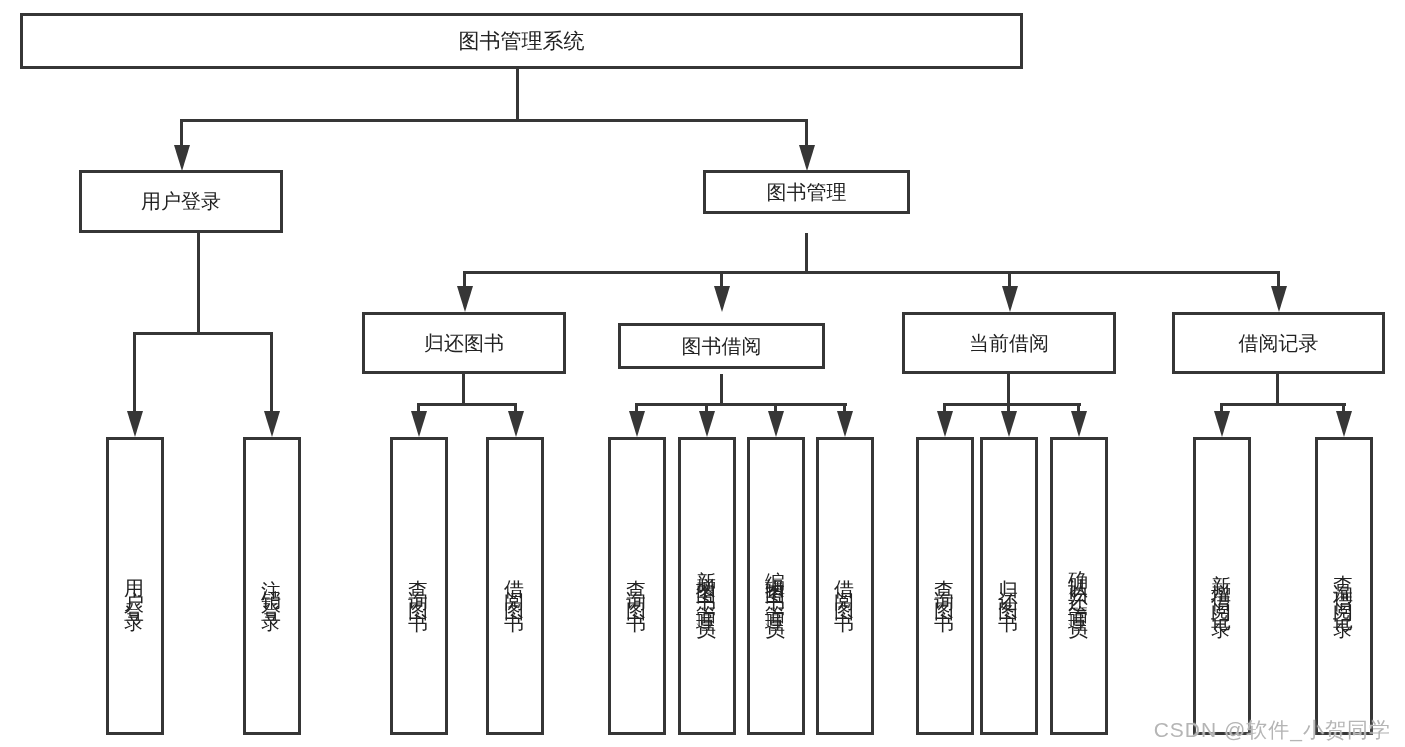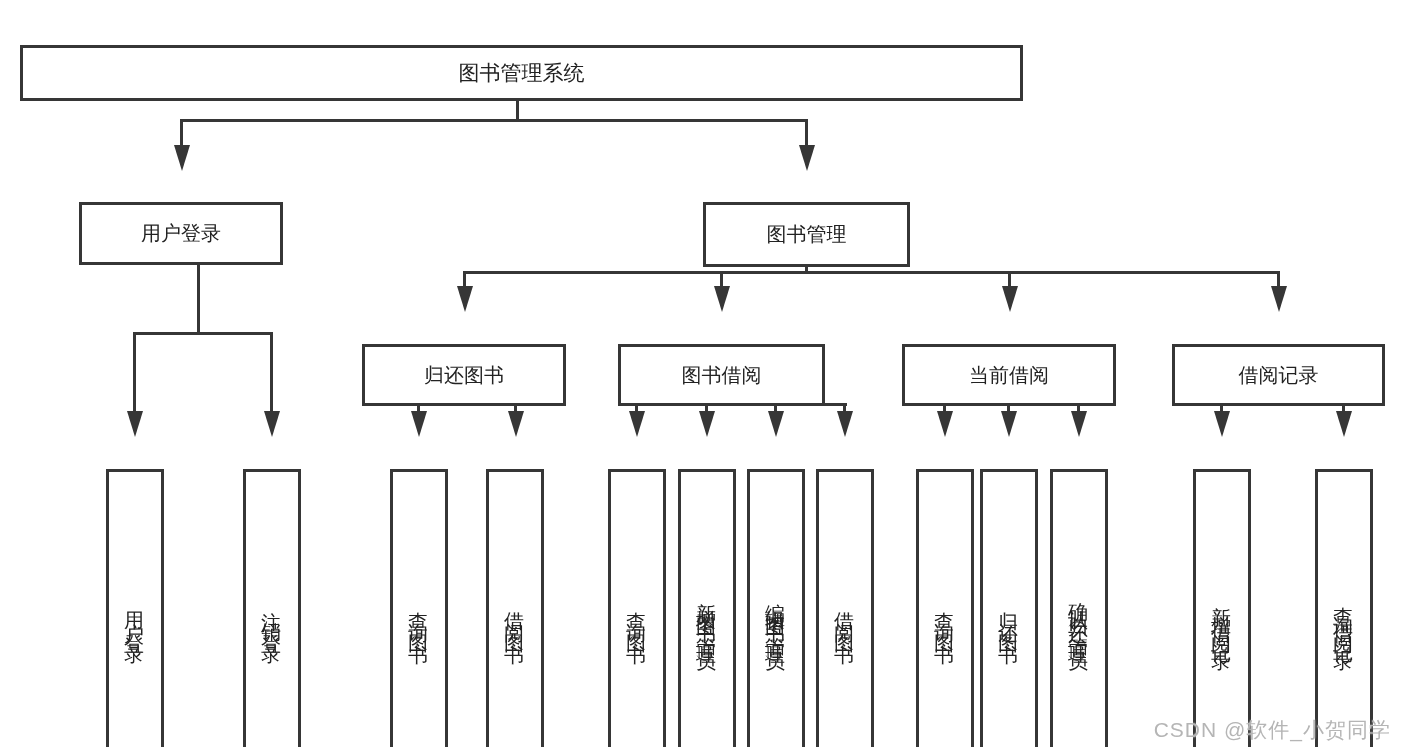--- a/index.html
+++ b/index.html
@@ -19,21 +19,20 @@
   .box{
     position:absolute;
     box-sizing:border-box;
     background:var(--boxbg);
     border:3px solid var(--line);
     display:flex;align-items:center;justify-content:center;
     font-size:20px;
     color:var(--txt);
     z-index:2;
     text-align:center;
-    margin-top:32px;
   }
   .leaf{
     writing-mode:vertical-rl;
     text-orientation:mixed;
     top:437px;height:298px;width:58px;
     font-size:20px;
   }
   .ls4{letter-spacing:11px;}
   .ls6{letter-spacing:9px;}
   .lsL{letter-spacing:7px;}
@@ -121,28 +120,28 @@
   <div class="vl" style="left:1342px;top:403px;height:12px"></div>
   <div class="arrow" style="left:1336px;top:411px"></div>
 
   <div class="box" style="left:20px;top:13px;width:1003px;height:56px;font-size:21px">
     <span>图书管理系统</span>
   </div>
 
   <div class="box" style="left:79px;top:170px;width:204px;height:63px">
     <span>用户登录</span>
   </div>
-  <div class="box" style="left:703px;top:170px;width:207px;height:65px">
+  <div class="box" style="left:703px;top:170px;width:207px;height:44px">
     <span>图书管理</span>
   </div>
 
   <div class="box" style="left:362px;top:312px;width:204px;height:62px">
     <span>归还图书</span>
   </div>
-  <div class="box" style="left:618px;top:312px;width:207px;height:62px">
+  <div class="box" style="left:618px;top:323px;width:207px;height:46px">
     <span>图书借阅</span>
   </div>
   <div class="box" style="left:1172px;top:312px;width:213px;height:62px">
     <span>借阅记录</span>
   </div>
   <div class="box" style="left:902px;top:312px;width:214px;height:62px">
     <span>当前借阅</span>
   </div>
 
   <div class="box leaf ls4" style="left:106px">

